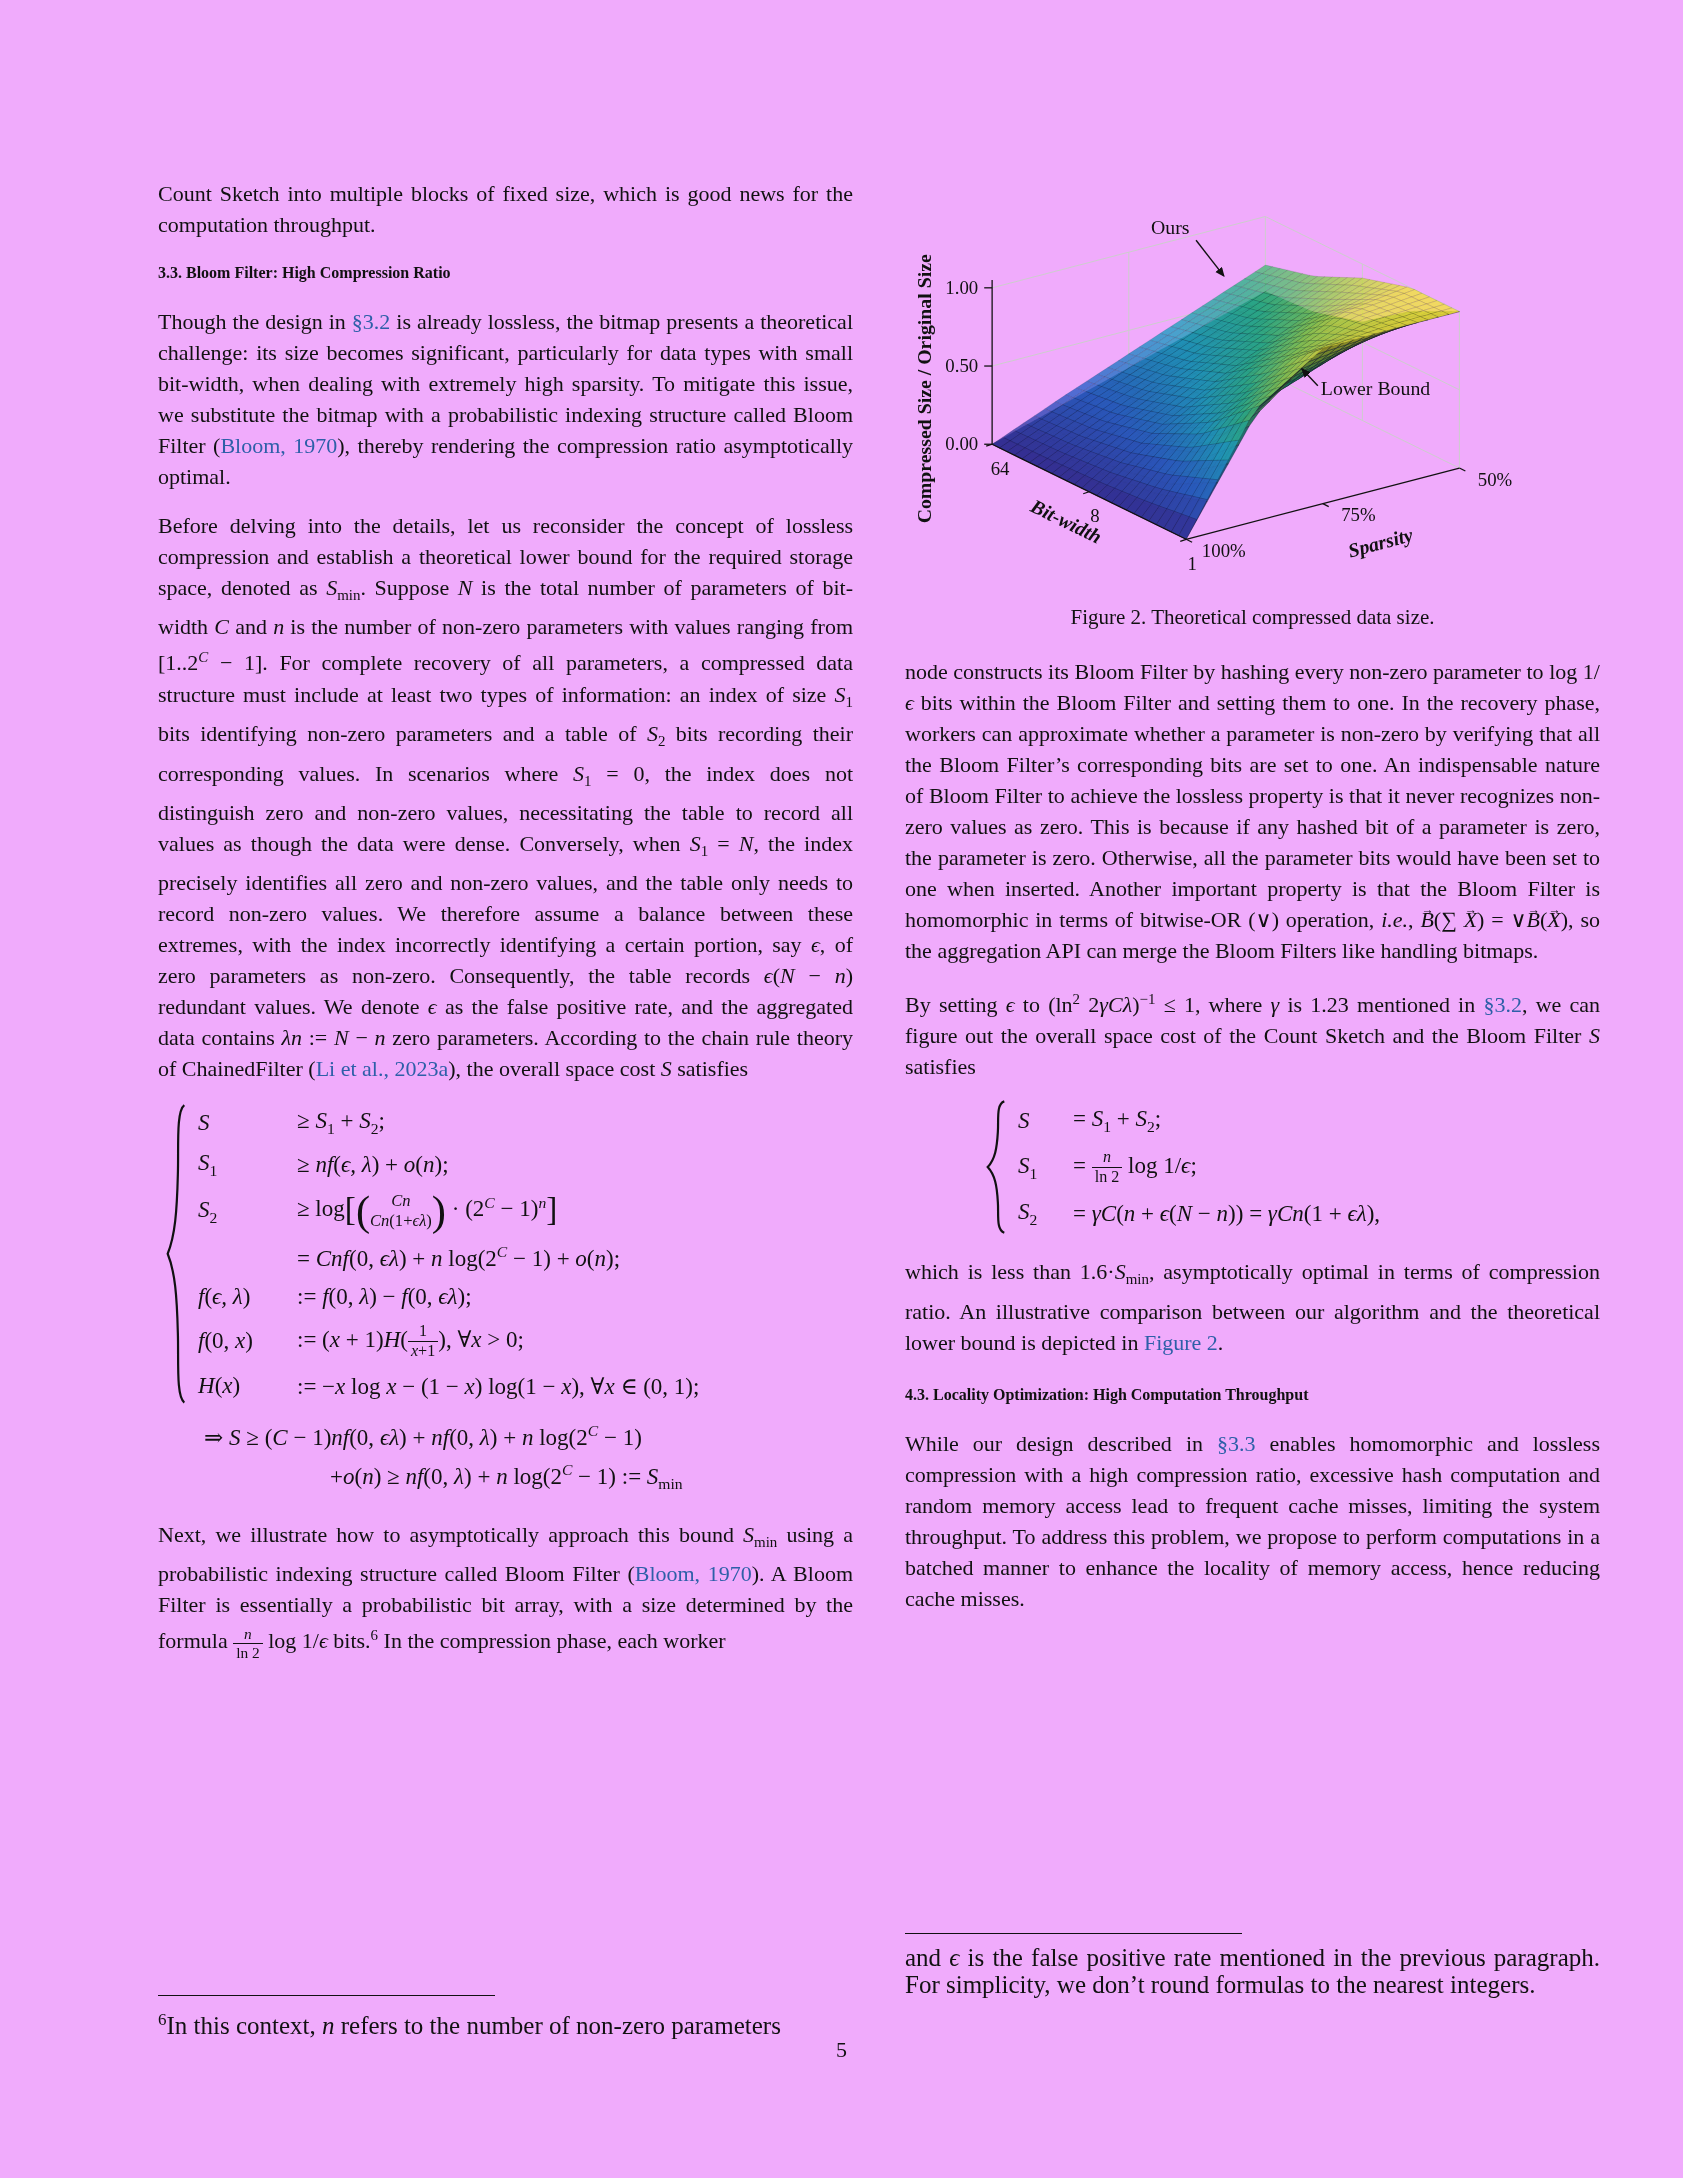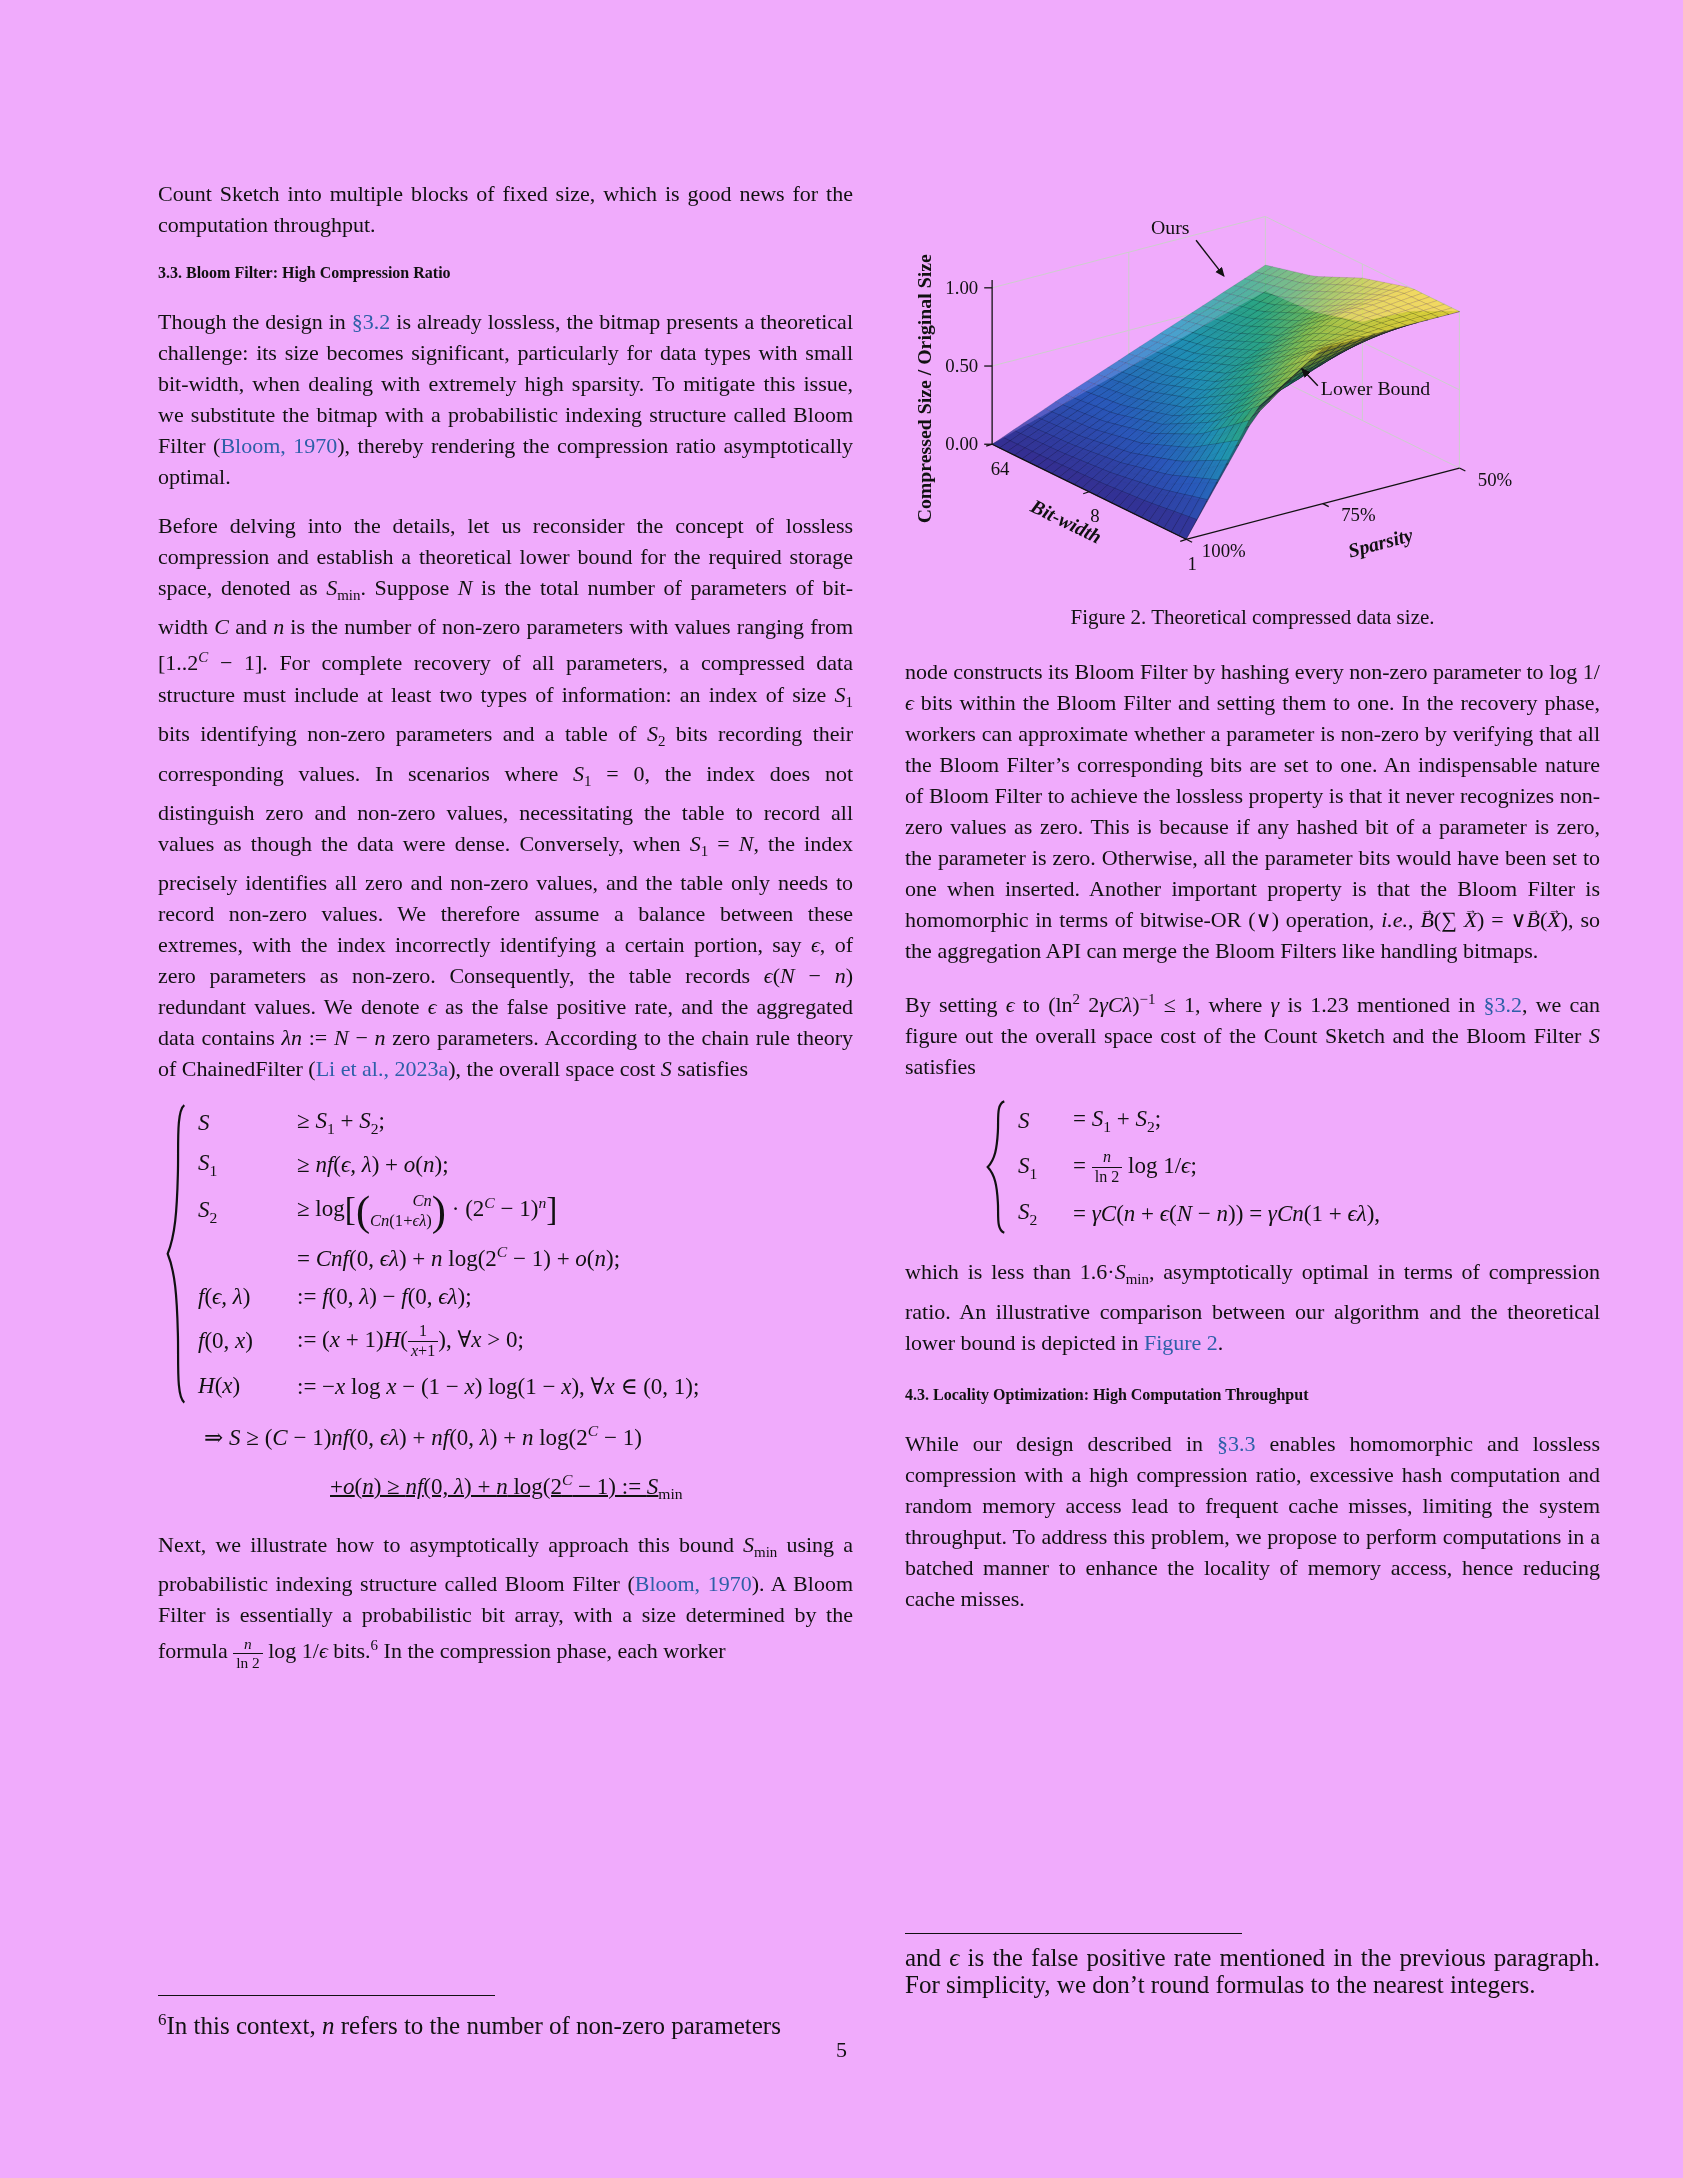--- a/index.html
+++ b/index.html
@@ -23,28 +23,28 @@
   .brace-wrap{flex:0 0 24px;margin-right:10px;}
   .brace-wrap svg{width:100%;height:100%;display:block;}
   .rows{display:flex;flex-direction:column;justify-content:center;}
   .eqrow{display:flex;align-items:center;margin:6px 0;}
   .eqrow .lhs{flex:0 0 99px;}
   .eqrow .rhs{flex:1;}
   .frac{display:inline-flex;flex-direction:column;text-align:center;vertical-align:middle;
         font-size:0.70em;line-height:1.18;}
   .frac>span{display:block;padding:0 3px;}
   .frac>span:last-child{border-top:1.5px solid #111;}
-  .binom{display:inline-flex;flex-direction:column;text-align:right;vertical-align:middle;
+  .binom{display:inline-flex;flex-direction:column;text-align:center;vertical-align:middle;
         font-size:0.72em;line-height:1.2;}
   .binom>span{display:block;}
   .bigp{font-size:1.85em;font-weight:300;vertical-align:middle;line-height:0;}
   .bigb{font-size:1.45em;vertical-align:-0.12em;line-height:0;}
   .eqtail{margin-top:16px;}
   .eqtail.t1{margin-left:40px;}
-  .eqtail.t2{margin-left:166px;margin-top:20px;text-decoration:underline;}
+  .eqtail.t2{margin-left:166px;margin-top:10px;}
   .eq-block2{margin:14px 0 22px 79px;font-size:23px;}
   .eq-block2 .eqrow .lhs{flex:0 0 55px;}
   
   figure{margin:0 0 26px 0;}
   figcaption{font-size:21px;margin-top:10px;text-align:center;}
   .cap-label{}
   #surface-plot text{font-family:"Liberation Serif","DejaVu Serif",serif;fill:#111;}
   .tick-label{font-size:19px;}
   .axis-title{font-size:20px;font-weight:bold;font-style:italic;}
   .z-title{font-size:20px;font-weight:bold;}

